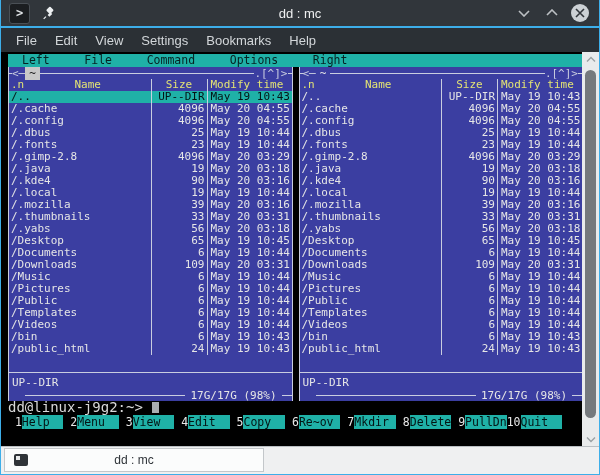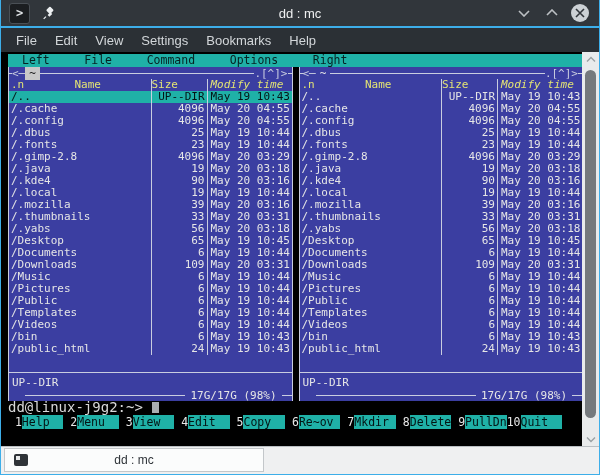--- a/index.html
+++ b/index.html
@@ -50,22 +50,22 @@
   .ptitle .hlmain{flex:1;}
   .ptitle .hl9{width:4px;}
   .parrow{color:var(--frame);white-space:pre;}
   .pdir{color:var(--fg);padding:0 4px;white-space:pre;}
   .pdir.on{background:#c8c8c8;color:#111;}
   .pmarker{color:var(--frame);white-space:pre;}
 
   .phead{height:12px;display:flex;color:var(--yellow);font-size:11px;line-height:12px;}
   .c-sort{width:16px;padding-left:2px;}
   .c-namehead{flex:1;text-align:center;}
-  .c-sizehead{width:56px;border-left:1px solid var(--frame);}
-  .c-timehead{width:85px;border-left:1px solid var(--frame);padding-left:3px;font-style:italic;}
+  .c-sizehead{width:56px;text-align:center;border-left:1px solid var(--frame);}
+  .c-timehead{width:85px;border-left:1px solid var(--frame);padding-left:3px;}
 
   .rows{height:276px;overflow:hidden;display:flex;flex-direction:column;}
   .frow{height:12px;line-height:12px;display:flex;font-size:11px;color:var(--fg);}
   .frow .fname{flex:1;padding-left:2px;white-space:pre;overflow:hidden;}
   .frow .fsize{width:56px;text-align:right;padding-right:2px;border-left:1px solid var(--frame);}
   .frow .ftime{width:85px;border-left:1px solid var(--frame);padding-left:3px;white-space:pre;}
   .frow.sel{background:var(--cyan);color:var(--selfg);}
   .frow.dim{color:var(--dim);margin-top:40px;}
   .psep{height:10px;display:flex;}
   .psep .hline{flex:1;}

